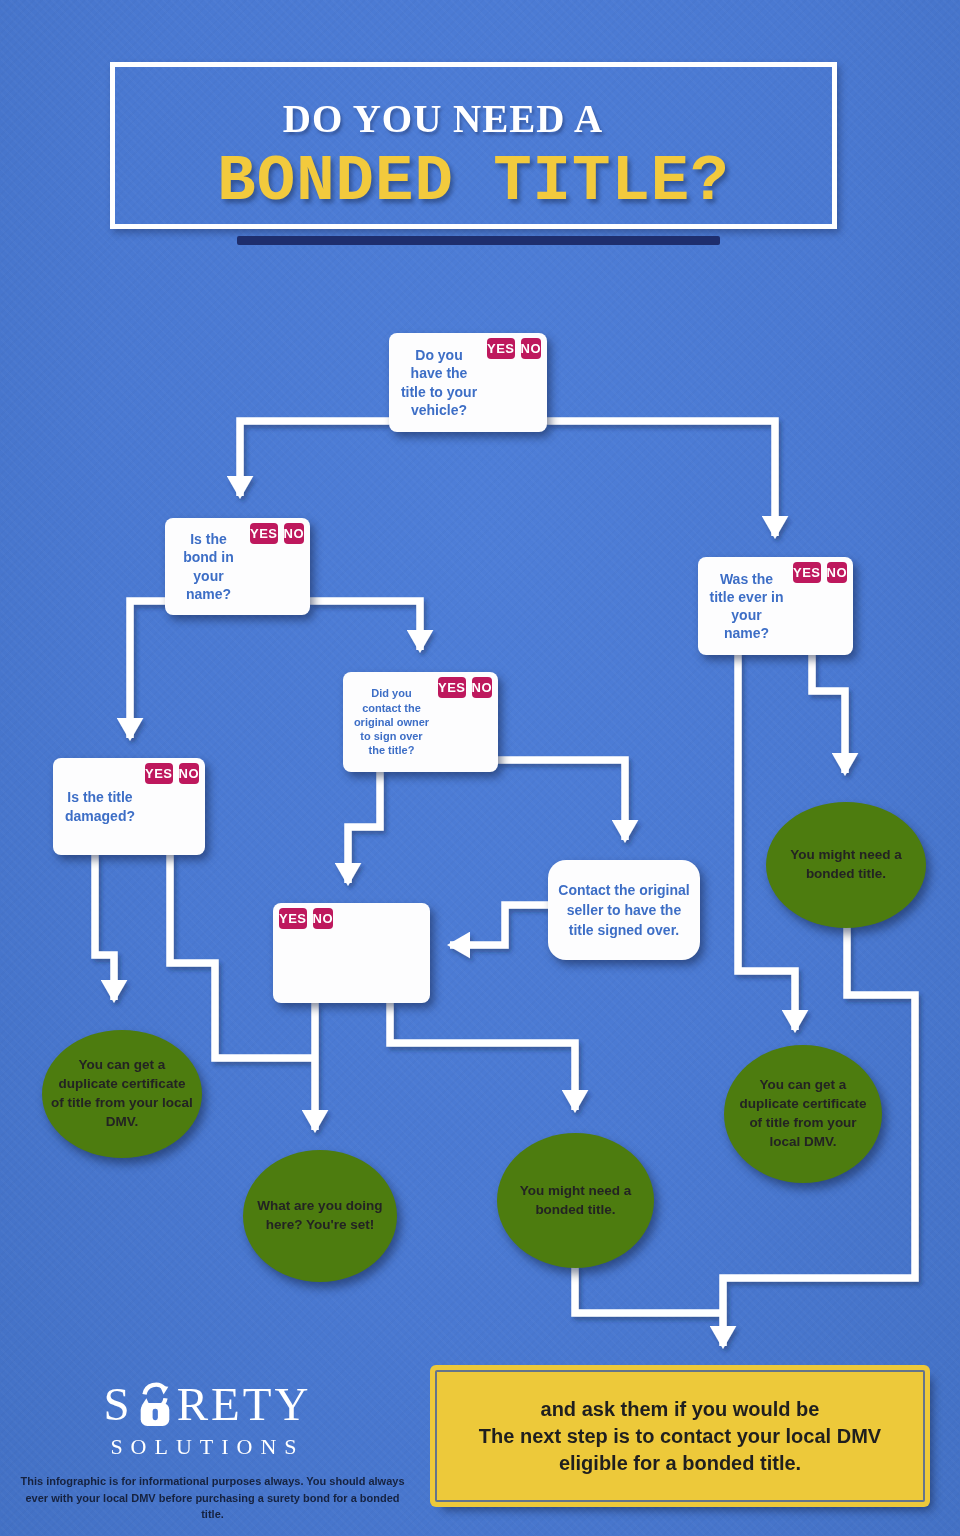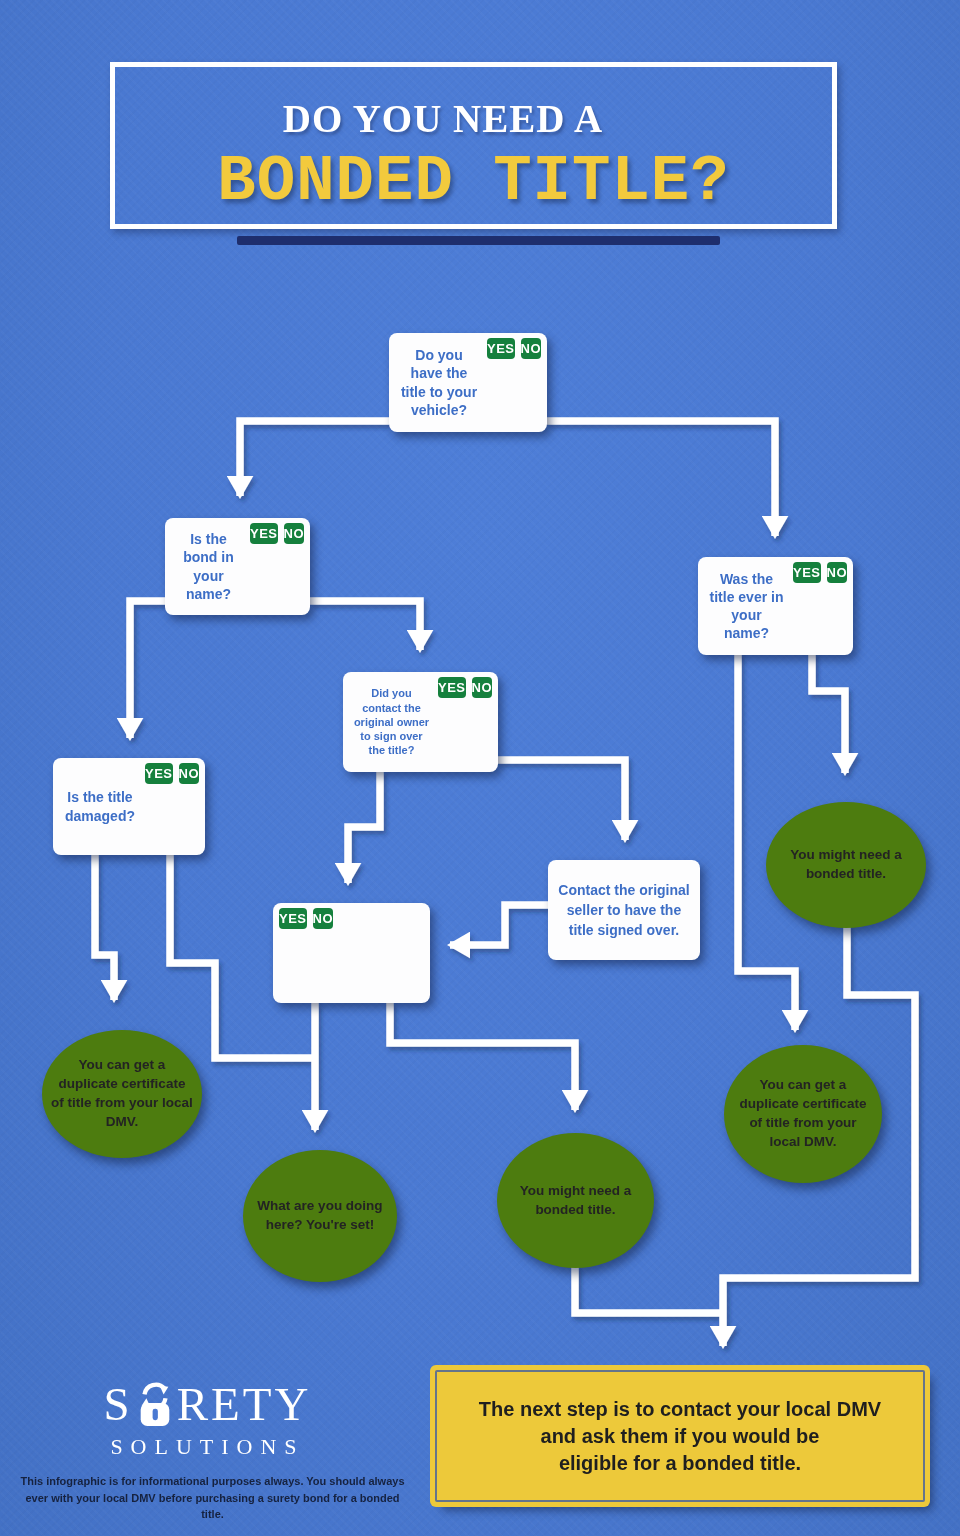--- a/index.html
+++ b/index.html
@@ -24,23 +24,23 @@
       font-family:Liberation Mono, monospace;font-weight:bold;font-size:64px;letter-spacing:1px;
       text-shadow:3px 4px 4px rgba(16,30,66,0.4);}
   .navybar{left:237px;top:236px;width:483px;height:9px;background:#1e2e6d;border-radius:2px;}
 
   
   .qbox{background:#fdfdfe;border-radius:8px;display:flex;flex-direction:row;
         box-shadow:4px 5px 8px rgba(16,30,66,0.5);padding:4px;}
   .qtext{flex:1;display:flex;align-items:center;justify-content:center;text-align:center;
          color:#3d6ec6;font-weight:bold;font-size:14px;line-height:1.3;padding:2px 6px;}
   .btnrow{display:flex;gap:6px;padding:1px 2px 2px 2px;}
-  .ynbtn{flex:1;background:#15803d;border-radius:4px;color:#ffffff;font-weight:bold;
+  .ynbtn{flex:1;background:#be185d;border-radius:4px;color:#ffffff;font-weight:bold;
          font-size:13px;text-align:center;line-height:21px;height:21px;letter-spacing:0.5px;}
-  .infobox{background:#fdfdfe;border-radius:8px;display:flex;align-items:center;justify-content:center;
+  .infobox{background:#fdfdfe;border-radius:18px;display:flex;align-items:center;justify-content:center;
            text-align:center;color:#3d6ec6;font-weight:bold;font-size:14px;line-height:1.45;
            box-shadow:4px 5px 8px rgba(16,30,66,0.5);padding:6px 10px;}
 
   
   .bubble{background:#4d7c0f;border-radius:50%;display:flex;align-items:center;justify-content:center;
           text-align:center;color:#232323;font-weight:bold;font-size:13.5px;line-height:1.4;
           box-shadow:4px 6px 10px rgba(16,30,66,0.5);padding:0 14px;}
 
   
   .banner{left:435px;top:1370px;width:490px;height:132px;background:#edc93a;
@@ -163,22 +163,22 @@
 
 <div class="abs bubble" style="left:497px;top:1133px;width:157px;height:135px">
   <span>You might need a bonded title.</span>
 </div>
 
 <div class="abs bubble" style="left:724px;top:1045px;width:158px;height:138px;padding:0 9px">
   <span>You can get a duplicate certificate of title from your local DMV.</span>
 </div>
 
 <div class="abs banner">
+  <div>and ask them if you would be</div>
   <div>The next step is to contact your local DMV</div>
-  <div>and ask them if you would be</div>
   <div>eligible for a bonded title.</div>
 </div>
 
 <div class="abs brand">
   <span>S</span><svg width="42" height="50" viewBox="0 0 44 52">
     <path d="M11 17 A 12 12 0 0 1 32 11" fill="none" stroke="#ffffff" stroke-width="4.5"></path>
     <path d="M36 9 L31 17 L27 8 Z" fill="#ffffff"></path>
     <path d="M33 21 A 12 12 0 0 1 12 27" fill="none" stroke="#ffffff" stroke-width="4.5"></path>
     <path d="M8 29 L13 21 L17 30 Z" fill="#ffffff"></path>
     <rect x="7" y="26" width="30" height="24" rx="7" fill="#ffffff"></rect>

